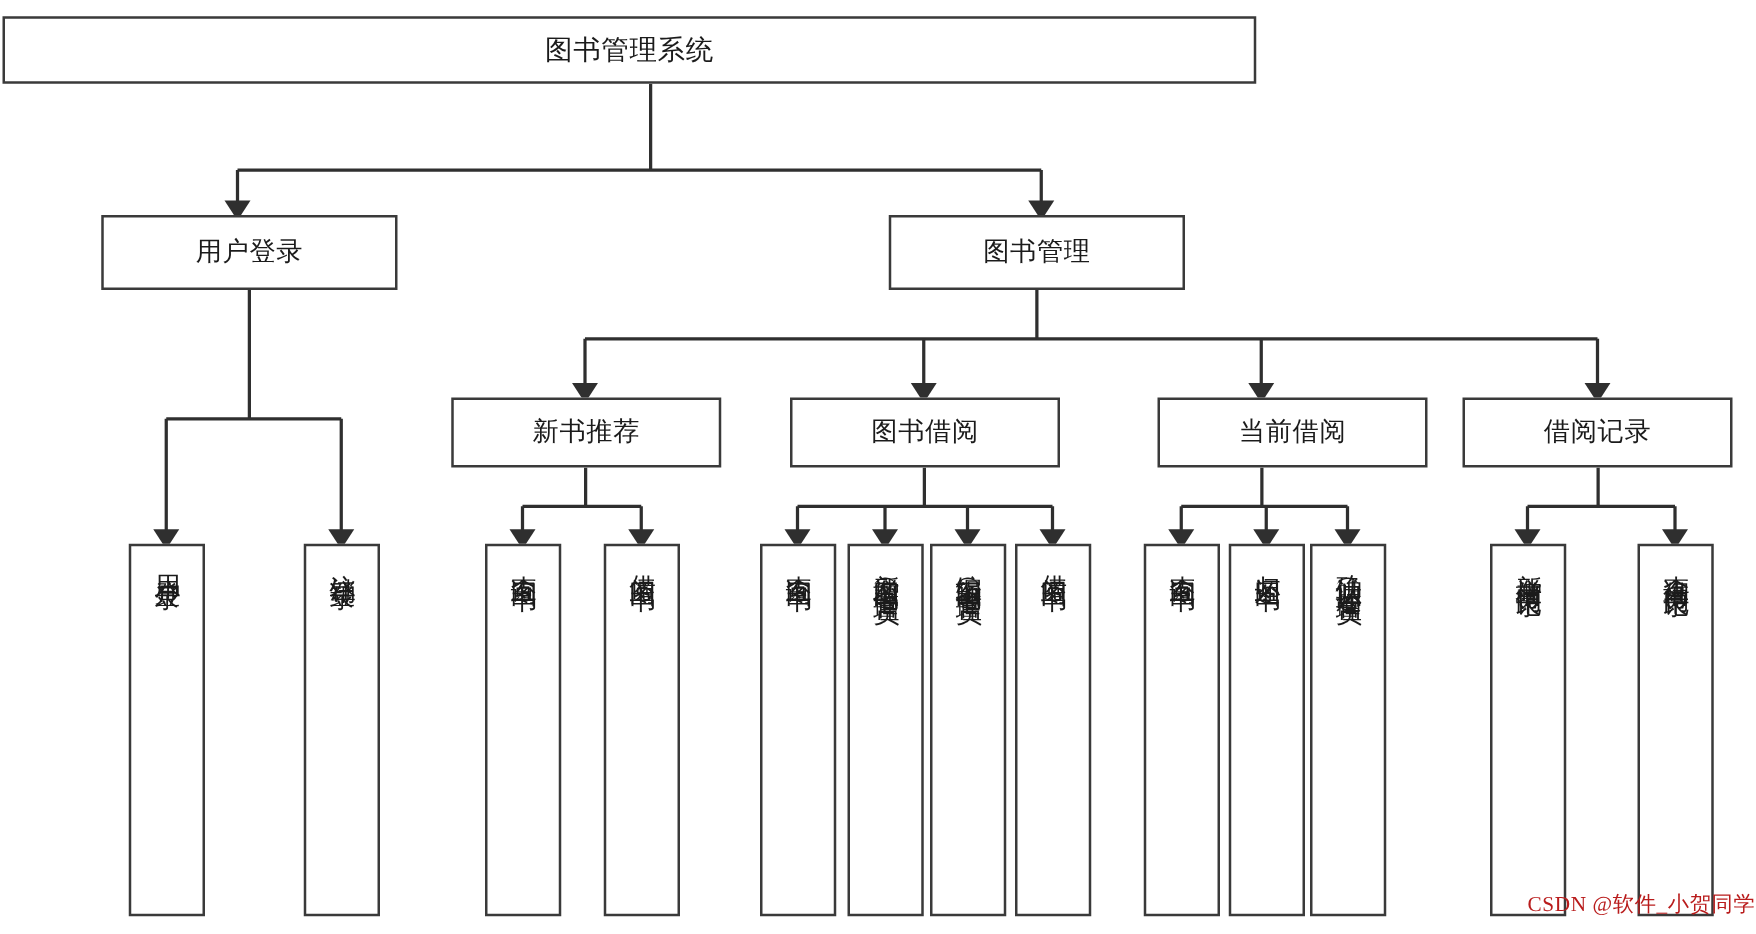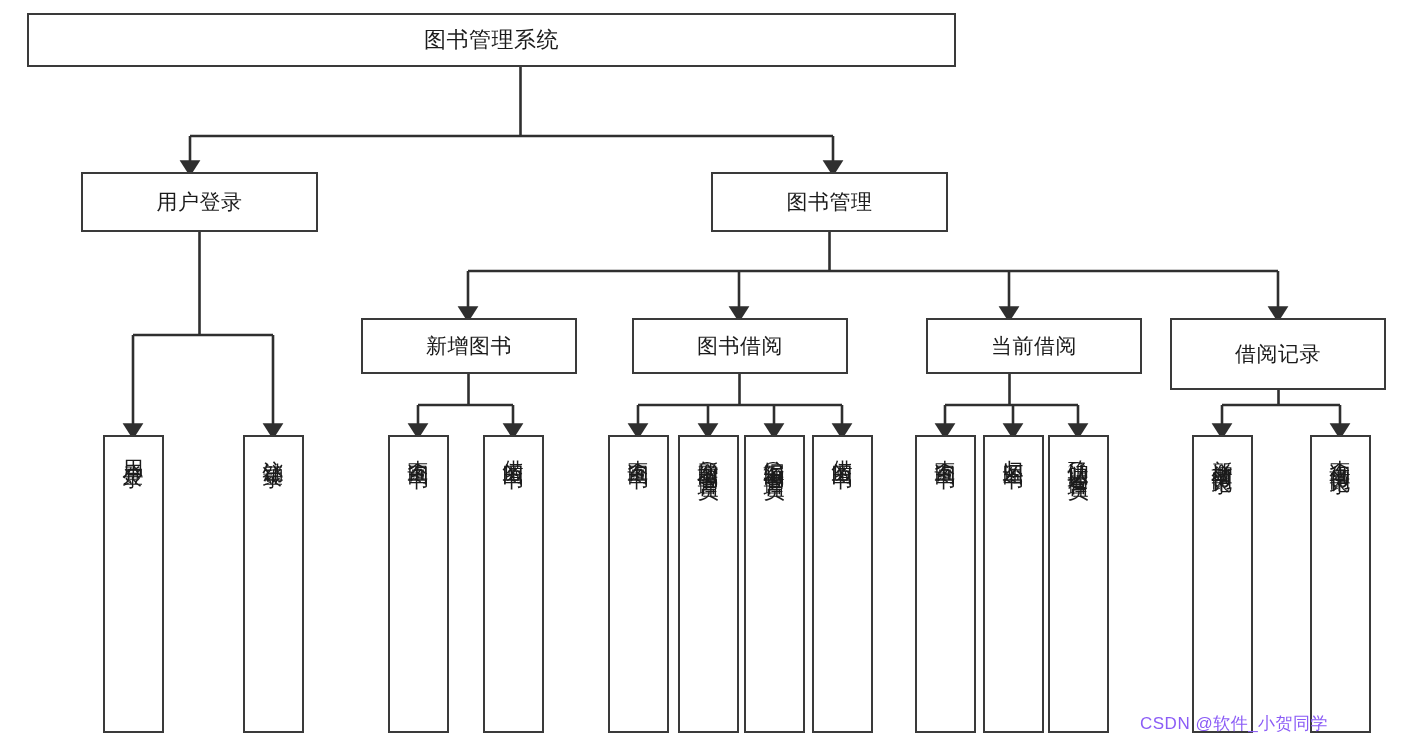--- a/index.html
+++ b/index.html
@@ -60,28 +60,28 @@
   .node.v .node-label {
     writing-mode: vertical-rl;
     text-orientation: upright;
     font-size: 21px;
     line-height: 1.0;
     letter-spacing: 3px;
     white-space: nowrap;
   }
   .watermark {
     position: absolute;
-    left: 1140px;
+    left: 1222px;
     top: 712px;
     font-size: 17px;
-    color: #8b5cf6;
+    color: #b91c1c;
     letter-spacing: 0.5px;
     white-space: nowrap;
     z-index: 3;
-    font-family: Liberation Sans, sans-serif;
+    font-family: Liberation Serif, serif;
   }
 </style>
 </head>
 <body>
 
 <div id="diagram-root">
 
   <svg id="edge-layer" viewBox="0 0 1405 747" width="1405" height="747" xmlns="http://www.w3.org/2000/svg">
     <defs>
       <marker id="arrowhead" markerWidth="9" markerHeight="9" refX="1.4" refY="4.2" orient="auto" markerUnits="strokeWidth">
@@ -125,41 +125,41 @@
       <path d="M1013,405 L1013,427" marker-end="url(#arrowhead)"></path>
       <path d="M1078,405 L1078,427" marker-end="url(#arrowhead)"></path>
 
       <path d="M1278.5,374 L1278.5,405"></path>
       <path d="M1222,405 L1340,405"></path>
       <path d="M1222,405 L1222,427" marker-end="url(#arrowhead)"></path>
       <path d="M1340,405 L1340,427" marker-end="url(#arrowhead)"></path>
     </g>
   </svg>
 
-  <div class="node h root" id="node-root" style="left:27px; top:13px; width:929px; height:54px;">
+  <div class="node h root" id="node-root" style="left:2px; top:13px; width:1003px; height:54px;">
     <span class="node-label">图书管理系统</span>
   </div>
 
   <div class="node h" style="left:81px; top:172px; width:237px; height:60px;">
     <span class="node-label">用户登录</span>
   </div>
   <div class="node h" style="left:711px; top:172px; width:237px; height:60px;">
     <span class="node-label">图书管理</span>
   </div>
 
   <div class="node h" style="left:361px; top:318px; width:216px; height:56px;">
-    <span class="node-label">新增图书</span>
+    <span class="node-label">新书推荐</span>
   </div>
   <div class="node h" style="left:632px; top:318px; width:216px; height:56px;justify-content:center;">
     <span class="node-label">图书借阅</span>
   </div>
   <div class="node h" style="left:926px; top:318px; width:216px; height:56px;">
     <span class="node-label">当前借阅</span>
   </div>
-  <div class="node h" style="left:1170px; top:318px; width:216px; height:72px;">
+  <div class="node h" style="left:1170px; top:318px; width:216px; height:56px;">
     <span class="node-label">借阅记录</span>
   </div>
 
   <div class="node v" style="left:103px; top:435px; width:61px; height:298px;">
     <span class="node-label">用户登录</span>
   </div>
   <div class="node v" style="left:243px; top:435px; width:61px; height:298px;">
     <span class="node-label">注销登录</span>
   </div>
 

